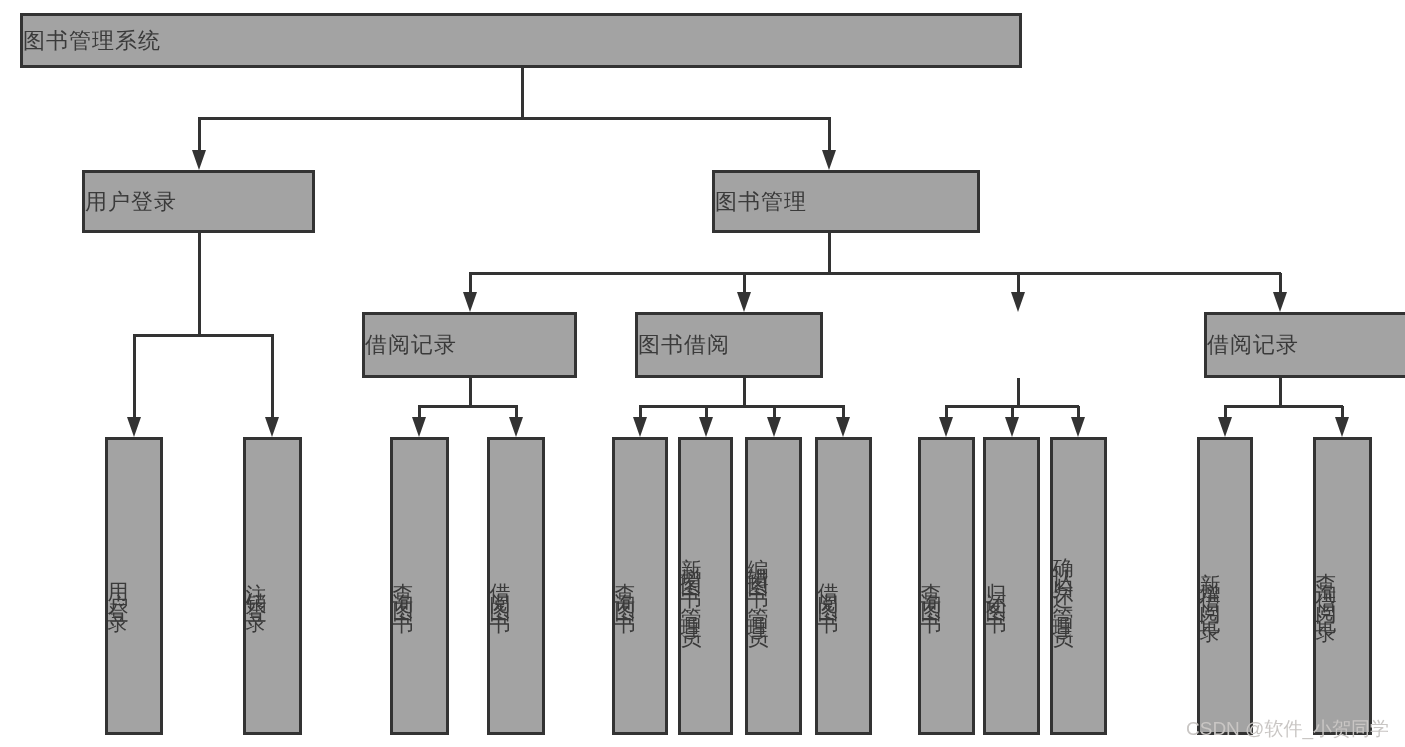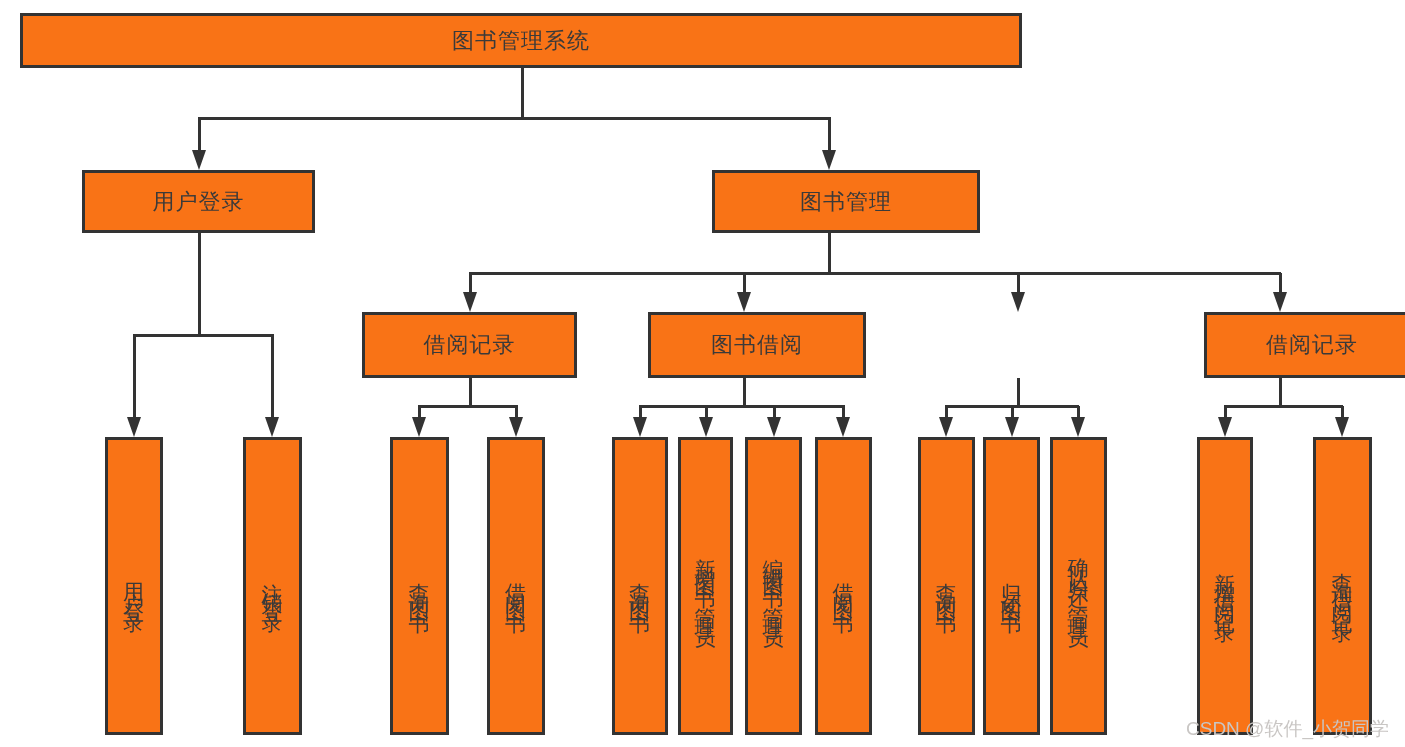--- a/index.html
+++ b/index.html
@@ -8,22 +8,22 @@
     --watermark: #c9c6c4;
     --background: #ffffff;
   }
   html,body { margin:0; padding:0; background:var(--background); }
   #canvas {
     position:relative; width:1405px; height:747px;
     background:var(--background); overflow:hidden;
     font-family:"Liberation Sans", sans-serif;
   }
   .box {
-    position:absolute; border:3px solid var(--line); background:#f97316;
-    box-sizing:border-box; display:flex; align-items:center; justify-content:center;
+    position:absolute; border:3px solid var(--line); background:#a3a3a3;
+    box-sizing:border-box; display:flex; align-items:center; justify-content:flex-start;
     color:var(--text); z-index:2;
   }
   .hbox { font-size:22px; letter-spacing:1px; }
   .vbox span {
     writing-mode:vertical-rl; text-orientation:mixed;
     font-size:21px; letter-spacing:10px; line-height:1;
   }
   .vl { position:absolute; width:3px; background:var(--line); z-index:1; }
   .hl { position:absolute; height:3px; background:var(--line); z-index:1; }
   .ah {
@@ -107,21 +107,21 @@
   <div class="box hbox" style="left:82px;top:170px;width:233px;height:63px">
     <span>用户登录</span>
   </div>
   <div class="box hbox" style="left:712px;top:170px;width:268px;height:63px">
     <span>图书管理</span>
   </div>
 
   <div class="box hbox" style="left:362px;top:312px;width:215px;height:66px">
     <span>借阅记录</span>
   </div>
-  <div class="box hbox" style="left:648px;top:312px;width:218px;height:66px">
+  <div class="box hbox" style="left:635px;top:312px;width:188px;height:66px">
     <span>图书借阅</span>
   </div>
   <div class="box hbox" style="left:1204px;top:312px;width:216px;height:66px">
     <span>借阅记录</span>
   </div>
 
   <div class="box vbox" style="left:105px;top:437px;width:58px;height:298px">
     <span>用户登录</span>
   </div>
   <div class="box vbox" style="left:243px;top:437px;width:59px;height:298px">

